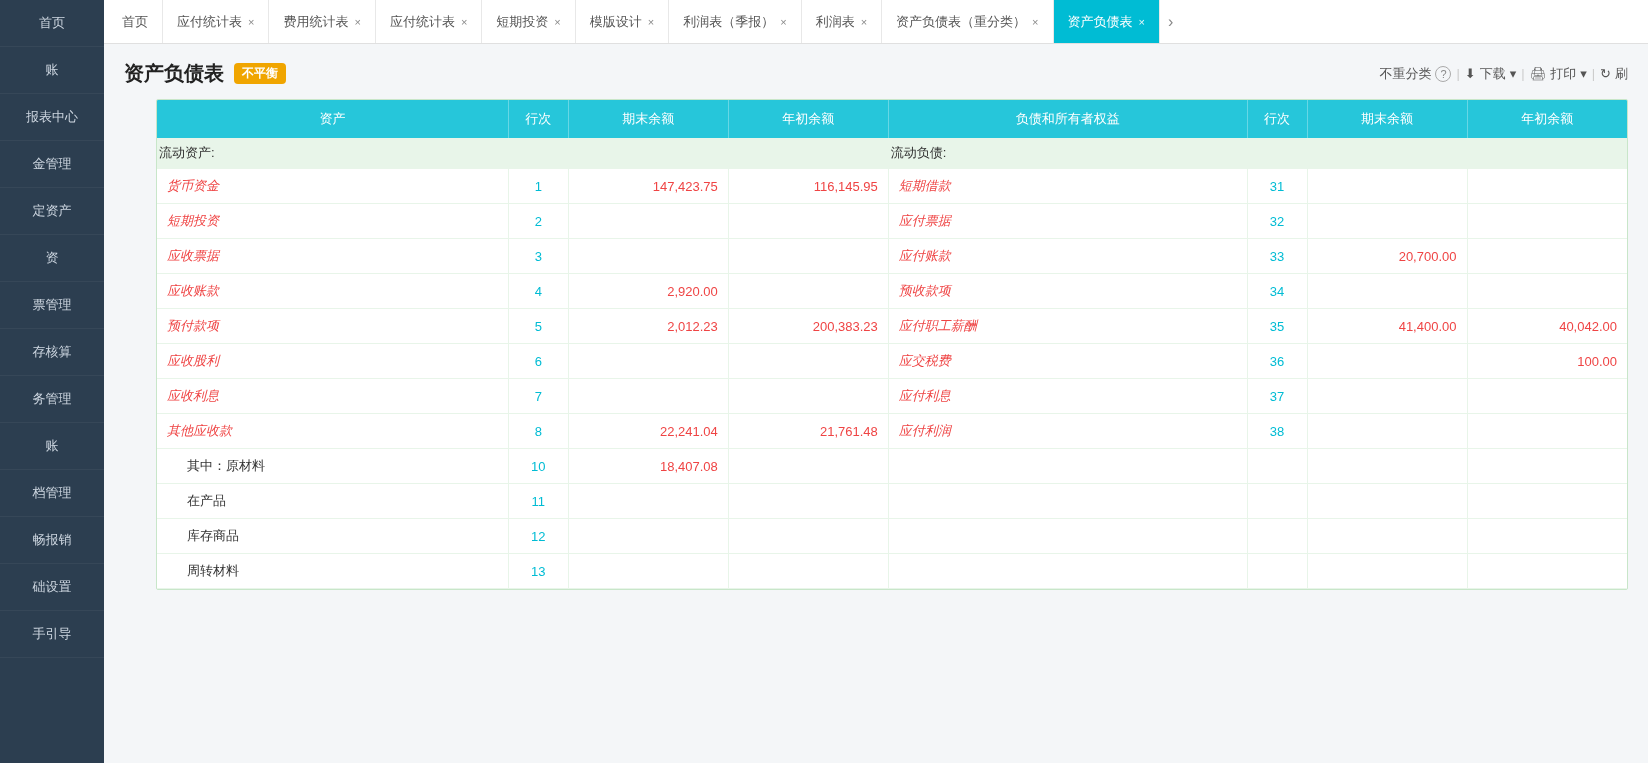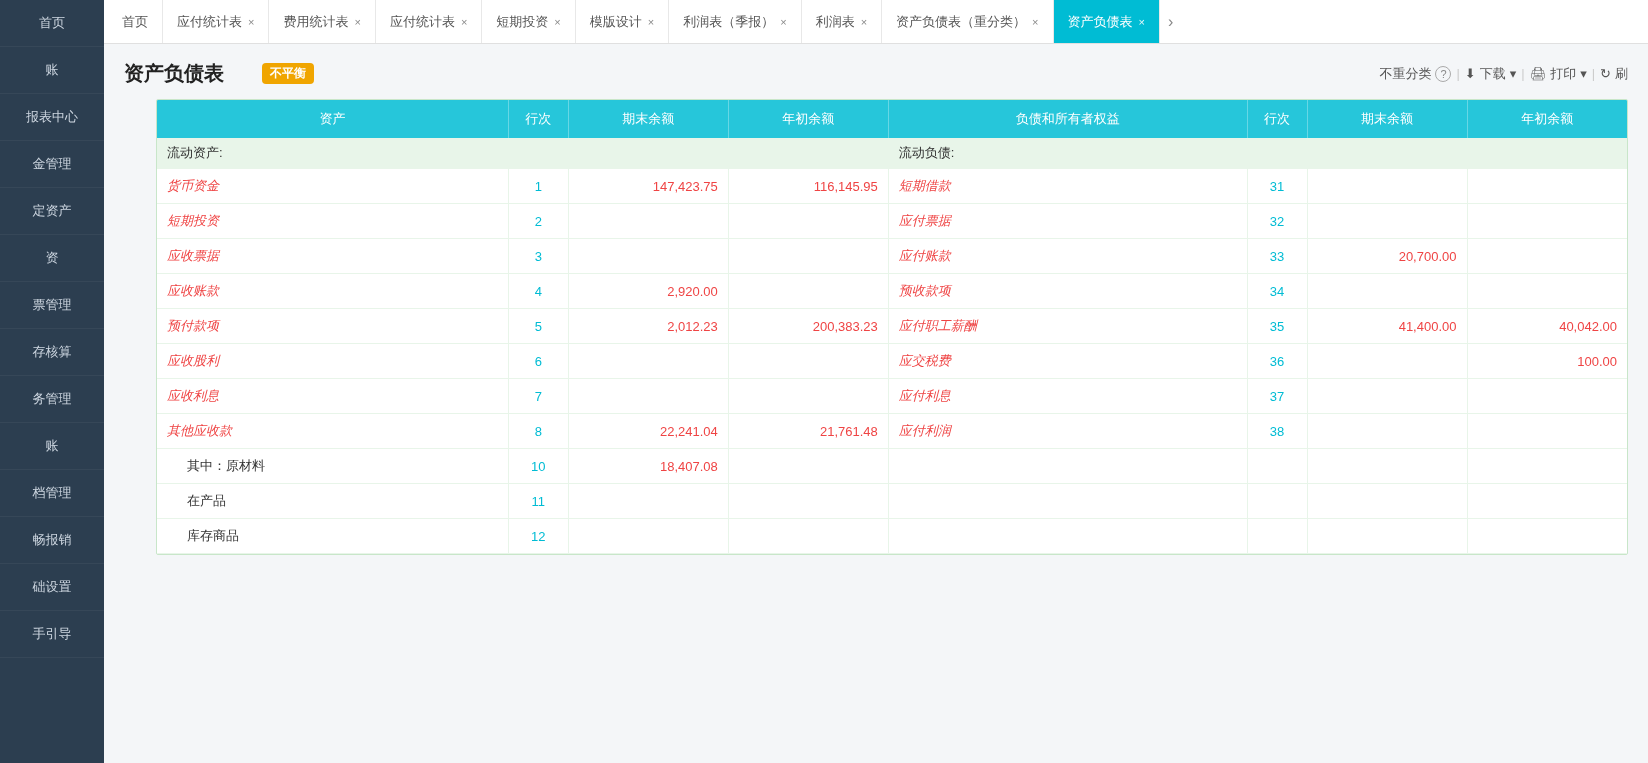--- a/index.html
+++ b/index.html
@@ -96,21 +96,20 @@
       color: #222;
       margin-right: 10px;
     }
     .badge-unbalanced {
       background: #f0a500;
       color: #fff;
       border-radius: 4px;
       padding: 2px 8px;
       font-size: 12px;
       font-weight: bold;
-      margin-left: 28px;
     }
     .page-actions {
       margin-left: auto;
       display: flex;
       align-items: center;
       gap: 5px;
     }
     .action-item {
       display: flex;
       align-items: center;
@@ -151,21 +150,21 @@
       border-right: 1px solid #e8f5e9;
       font-size: 13px;
       color: #333;
     }
     tbody tr td:last-child { border-right: none; }
 
     .section-row td {
       background: #e8f5e9;
       color: #333;
       font-weight: normal;
-      padding: 6px 10px;
+      padding: 6px 2px;
     }
 
     .row-num { color: #00bcd4; text-align: center; }
     .row-label { color: #ef4444; font-style: italic; }
     .row-value { text-align: right; color: #ef4444; }
     .row-label-indent { color: #333; padding-left: 30px !important; }
 
     
     .content::-webkit-scrollbar { width: 6px; }
     .content::-webkit-scrollbar-thumb { background: #ccc; border-radius: 3px; }
@@ -421,17 +420,27 @@
             <tr>
     <td class="row-label-indent">库存商品</td>
     <td class="row-num">12</td>
     <td class="row-value"></td>
     <td class="row-value"></td>
     <td></td>
     <td class="row-num"></td>
     <td class="row-value"></td>
     <td class="row-value"></td>
   </tr>
+            <tr>
+    <td class="row-label-indent">周转材料</td>
+    <td class="row-num">13</td>
+    <td class="row-value"></td>
+    <td class="row-value"></td>
+    <td></td>
+    <td class="row-num"></td>
+    <td class="row-value"></td>
+    <td class="row-value"></td>
+  </tr>
           </tbody>
       </table>
     </div>
   </div>
 </div>
 
 </body></html>

